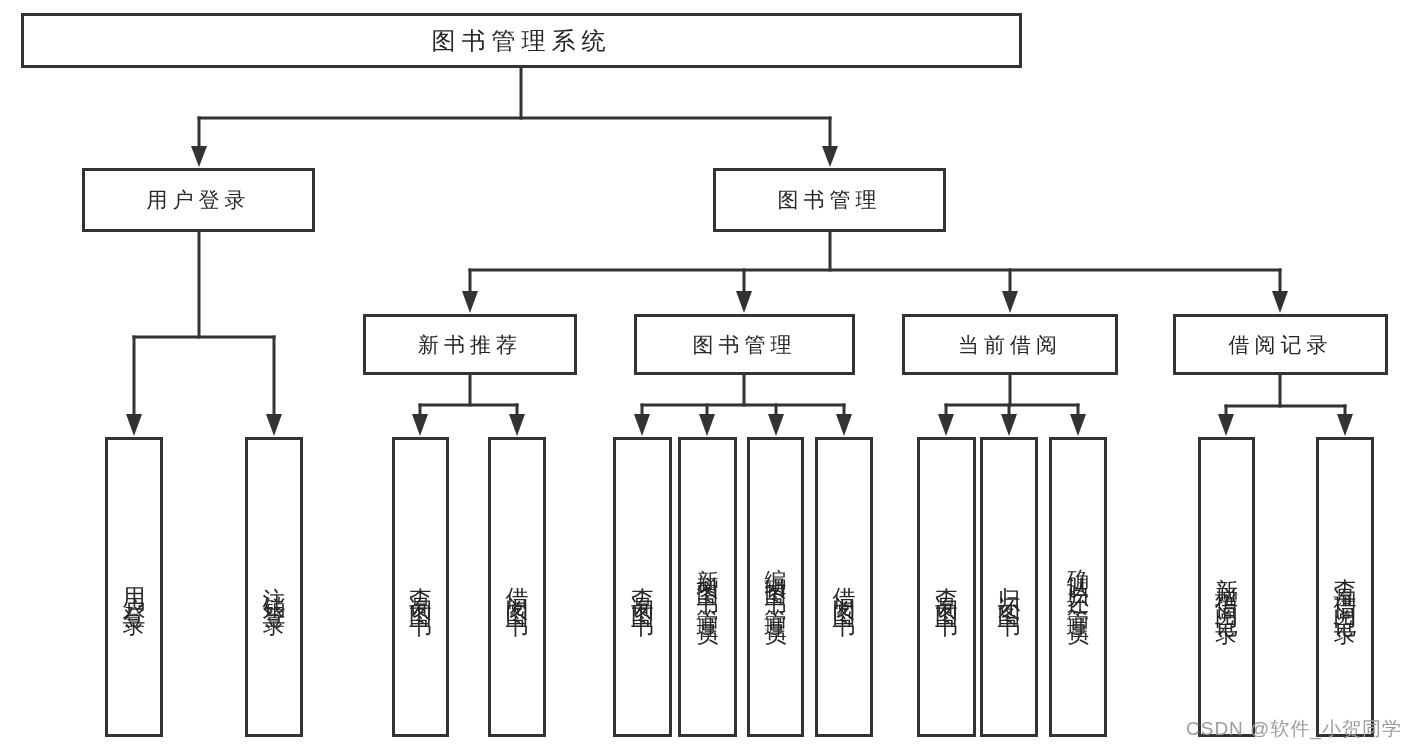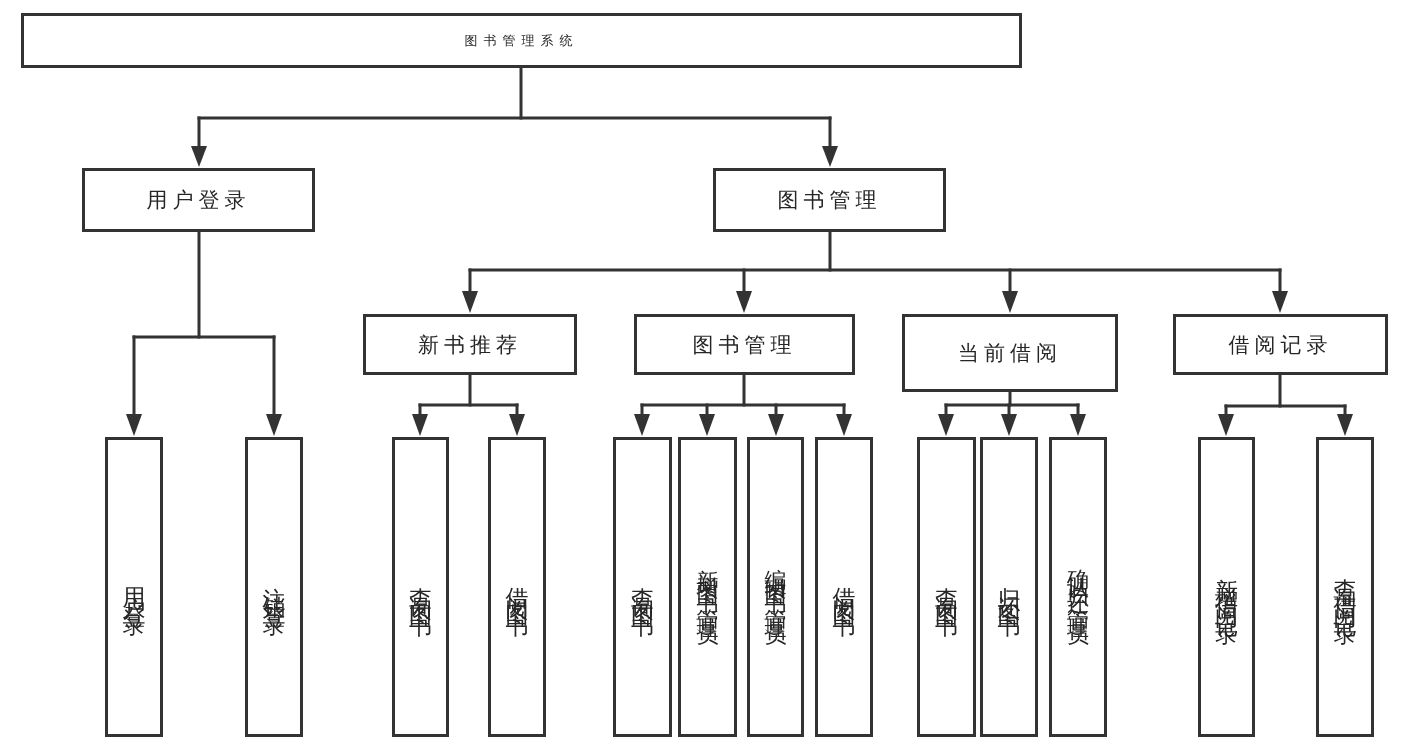--- a/index.html
+++ b/index.html
@@ -8,21 +8,21 @@
     font-family:"Liberation Sans","DejaVu Sans",sans-serif;overflow:hidden;
   }
   #edges{position:absolute;left:0;top:0;width:1405px;height:747px;}
   .box{
     position:absolute;box-sizing:border-box;background:#fff;
     border:3px solid var(--line,#333);
     display:flex;align-items:center;justify-content:center;
     color:var(--text,#262626);
   }
   .h{font-size:21px;letter-spacing:5px;white-space:nowrap;}
-  .root-t{font-size:13px;letter-spacing:6px;}
+  .root-t{font-size:24px;letter-spacing:6px;}
   .v{
     writing-mode:vertical-rl;
     font-size:23px;letter-spacing:9px;line-height:1;
   }
   .v.long{letter-spacing:8px;font-size:22px;}
   #watermark{
     position:absolute;left:1186px;top:716px;
     font-size:19px;letter-spacing:1px;color:var(--wm,#9c9c9c);
     white-space:nowrap;z-index:5;
   }
@@ -122,21 +122,21 @@
   <div class="box h" style="left:713px;top:168px;width:233px;height:64px;">
     <span>图书管理</span>
   </div>
 
   <div class="box h" style="left:363px;top:314px;width:214px;height:61px;">
     <span>新书推荐</span>
   </div>
   <div class="box h" style="left:634px;top:314px;width:221px;height:61px;">
     <span>图书管理</span>
   </div>
-  <div class="box h" style="left:902px;top:314px;width:216px;height:78px;">
+  <div class="box h" style="left:902px;top:314px;width:216px;height:61px;">
     <span>当前借阅</span>
   </div>
   <div class="box h" style="left:1173px;top:314px;width:215px;height:61px;">
     <span>借阅记录</span>
   </div>
 
   <div class="box v" style="left:105px;top:437px;width:58px;height:300px;">
     <span>用户登录</span>
   </div>
   <div class="box v" style="left:245px;top:437px;width:58px;height:300px;">
@@ -173,14 +173,17 @@
     <span>确认归还（管理员）</span>
   </div>
 
   <div class="box v" style="left:1198px;top:437px;width:57px;height:300px;">
     <span>新增借阅记录</span>
   </div>
   <div class="box v" style="left:1316px;top:437px;width:58px;height:300px;">
     <span>查询借阅记录</span>
   </div>
 
+  <div id="watermark">
+    <span>CSDN @软件_小贺同学</span>
+  </div>
 
 </div>
 
 </body></html>

